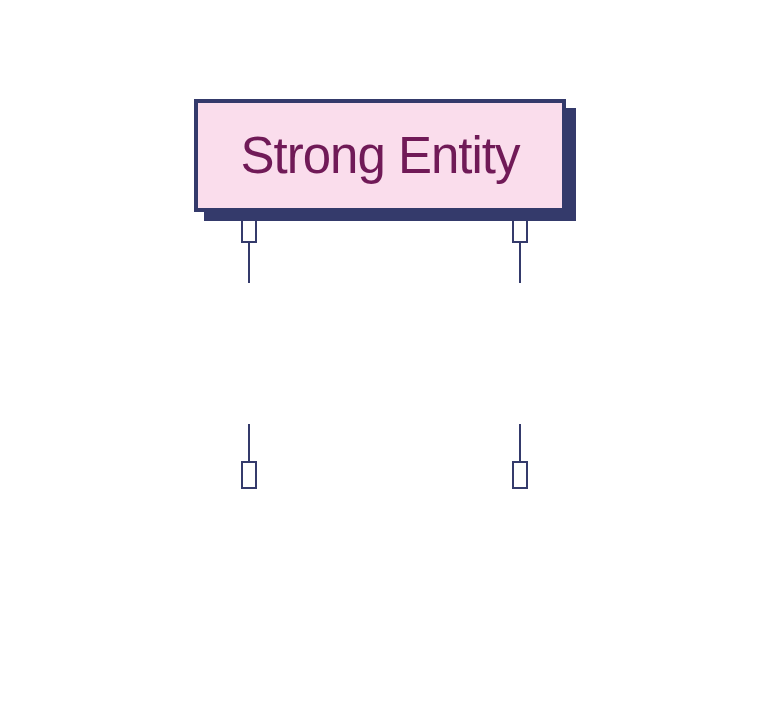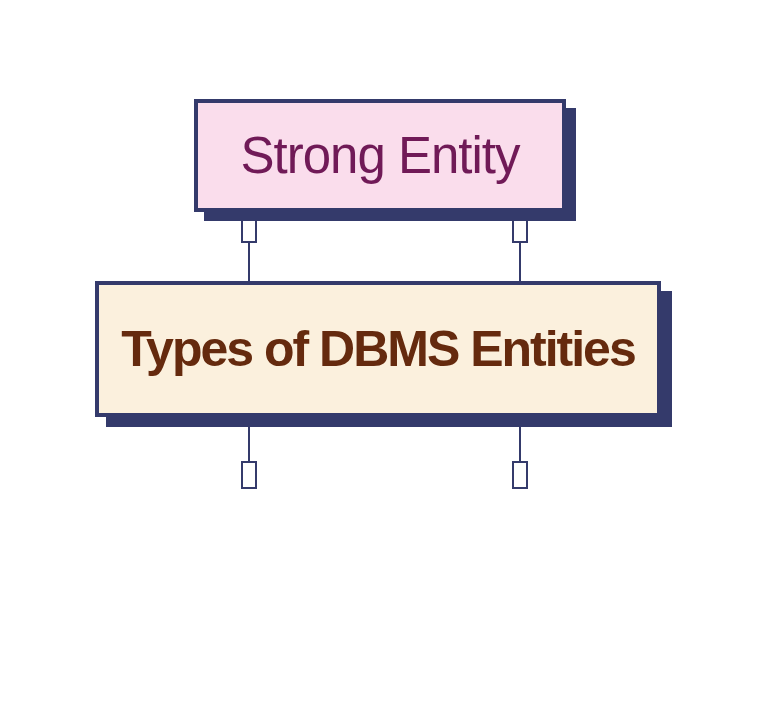--- a/index.html
+++ b/index.html
@@ -92,18 +92,15 @@
 
   <div class="stub stub-tl"></div>
   <div class="stub stub-tr"></div>
   <div class="stub stub-bl"></div>
   <div class="stub stub-br"></div>
 
   <div class="node node-strong">
     <span class="label-entity">Strong Entity</span>
   </div>
 
-  <div class="node node-center">
-    <span class="label-title">Types of DBMS Entities</span>
-  </div>
 
 
 </div>
 
 </body></html>

